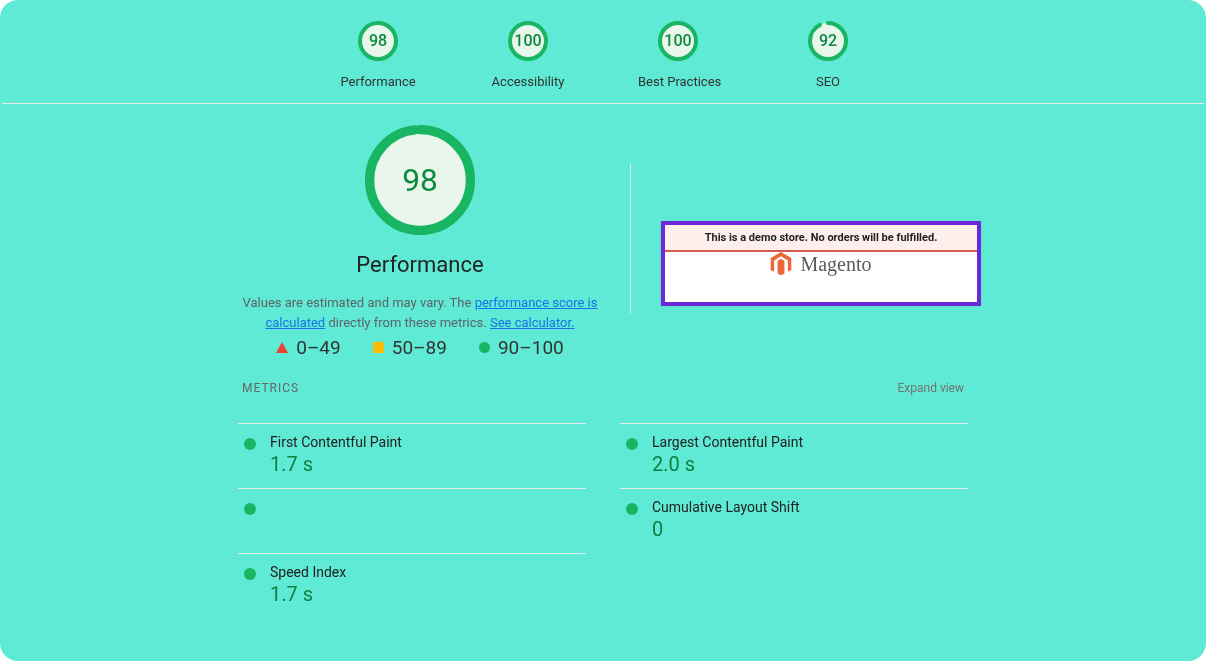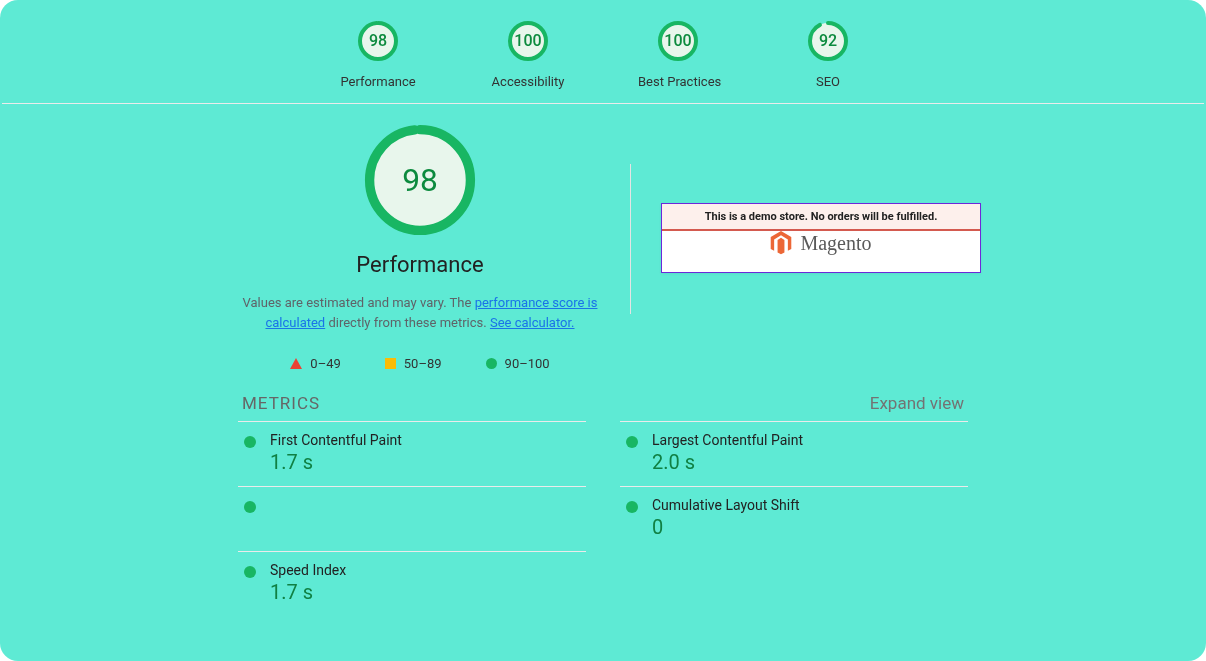--- a/index.html
+++ b/index.html
@@ -78,23 +78,23 @@
     line-height: 1.5;
     text-align: center;
   }
   .perf-notes a {
     color: #1a73e8;
     text-decoration: underline;
   }
   .legend {
     display: flex;
     justify-content: center;
-    gap: 44px;
-    margin-top: 24px;
-    font-size: 13px;
+    gap: 32px;
+    margin-top: 4px;
+    font-size: 19px;
     color: #333;
   }
   .legend-item { display: flex; align-items: center; gap: 8px; }
   .tri {
     width: 0; height: 0;
     border-left: 6px solid transparent;
     border-right: 6px solid transparent;
     border-bottom: 11px solid #ea4335;
   }
   .sq { width: 11px; height: 11px; background: #fbbc04; }
@@ -103,25 +103,25 @@
   .main-right {
     flex: 1;
     position: relative;
     border-left: 1px solid #e4e4e4;
     height: 150px;
     margin-top: 40px;
     margin-left: 10px;
   }
   .preview-card {
     position: absolute;
-    top: 39px;
+    top: 57px;
     left: 30px;
     width: 320px;
-    height: 70px;
-    border: 1px solid #6d28d9;
+    height: 85px;
+    border: 4px solid #6d28d9;
     box-shadow: 0 1px 3px rgba(0,0,0,.06);
     overflow: hidden;
     background: #fff;
   }
   .demo-bar {
     background: #fdf0ec;
     color: #222;
     font-size: 11px;
     font-weight: 700;
     text-align: center;
@@ -138,33 +138,34 @@
     font-size: 20px;
   }
   .magento svg { display: block; }
 
   
   .metrics-header {
     display: flex;
     justify-content: space-between;
     align-items: flex-start;
     padding: 22px 242px 8px 242px;
-    font-size: 17px;
+    font-size: 12px;
   }
   .metrics-title {
     letter-spacing: 1px;
     color: #666;
   }
   .expand-view { color: #737373; cursor: pointer; }
 
   .metrics-grid {
     display: grid;
     grid-template-columns: 1fr 1fr;
     gap: 0 34px;
     padding: 0 238px 20px 238px;
+    margin-top: 20px;
   }
   .metric {
     border-top: 1px solid #ebebeb;
     padding: 10px 0 12px 6px;
     display: flex;
     gap: 14px;
   }
   .metric-dot {
     width: 12px; height: 12px; border-radius: 50%;
     background: #18b663;

